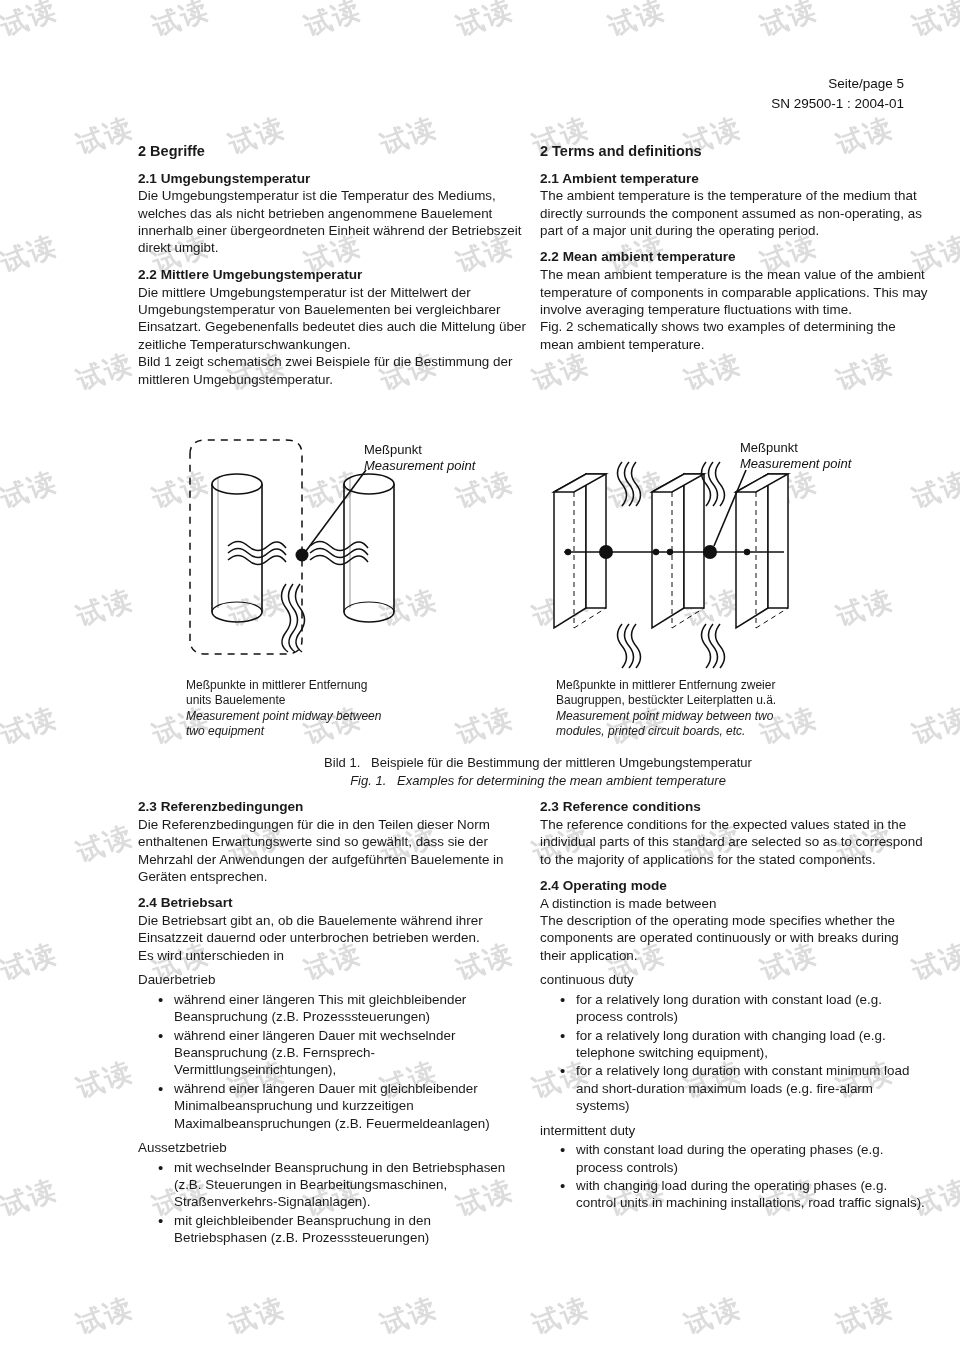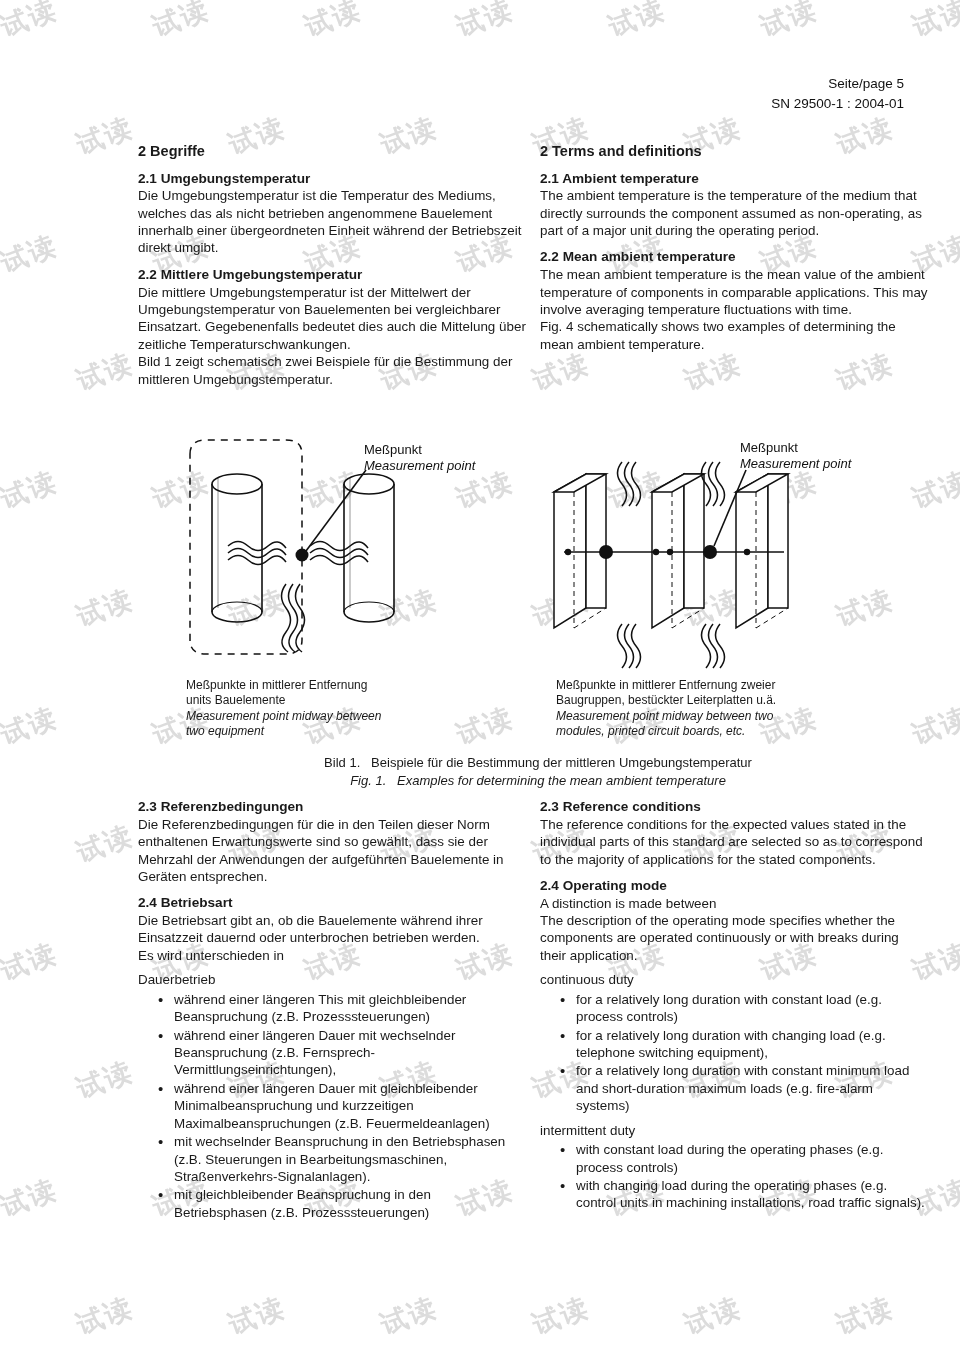--- a/index.html
+++ b/index.html
@@ -267,21 +267,21 @@
           <p class="body">Die mittlere Umgebungstemperatur ist der Mittelwert der Umgebungstemperatur von Bauelementen bei vergleichbarer Einsatzart. Gegebenenfalls bedeutet dies auch die Mittelung über zeitliche Temperaturschwankungen.</p>
           <p class="body gap">Bild 1 zeigt schematisch zwei Beispiele für die Bestimmung der mittleren Umgebungstemperatur.</p>
         </div>
 
         <div class="col right">
           <h2 class="sec">2 Terms and definitions</h2>
           <h3 class="sub">2.1 Ambient temperature</h3>
           <p class="body">The ambient temperature is the temperature of the medium that directly surrounds the component assumed as non-operating, as part of a major unit during the operating period.</p>
           <h3 class="sub">2.2 Mean ambient temperature</h3>
           <p class="body">The mean ambient temperature is the mean value of the ambient temperature of components in comparable applications. This may involve averaging temperature fluctuations with time.</p>
-          <p class="body gap">Fig. 4 schematically shows two examples of determining the mean ambient temperature.</p>
+          <p class="body gap">Fig. 2 schematically shows two examples of determining the mean ambient temperature.</p>
         </div>
 
       </div>
     </div>
 
     <div class="figure">
 
       <div class="fig-panel fig-left">
         <svg width="380" height="250" viewBox="0 0 380 250">
 
@@ -441,20 +441,21 @@
           <p class="body">Die Betriebsart gibt an, ob die Bauelemente während ihrer Einsatzzeit dauernd oder unterbrochen betrieben werden.</p>
           <p class="body tight">Es wird unterschieden in</p>
 
           <div class="listhead">Dauerbetrieb</div>
           <ul class="bullets">
             <li>während einer längeren This mit gleichbleibender Beanspruchung (z.B. Prozesssteuerungen)</li>
             <li>während einer längeren Dauer mit wechselnder Beanspruchung (z.B. Fernsprech-Vermittlungseinrichtungen),</li>
             <li>während einer längeren Dauer mit gleichbleibender Minimalbeanspruchung und kurzzeitigen Maximalbeanspruchungen (z.B. Feuermeldeanlagen)</li>
           </ul>
 
+          <div class="listhead">Aussetzbetrieb</div>
           <ul class="bullets">
             <li>mit wechselnder Beanspruchung in den Betriebsphasen (z.B. Steuerungen in Bearbeitungsmaschinen, Straßenverkehrs-Signalanlagen).</li>
             <li>mit gleichbleibender Beanspruchung in den Betriebsphasen (z.B. Prozesssteuerungen)</li>
           </ul>
         </div>
 
         <div class="col right">
           <h3 class="sub" style="margin-top:0">2.3 Reference conditions</h3>
           <p class="body">The reference conditions for the expected values stated in the individual parts of this standard are selected so as to correspond to the majority of applications for the stated components.</p>
 

